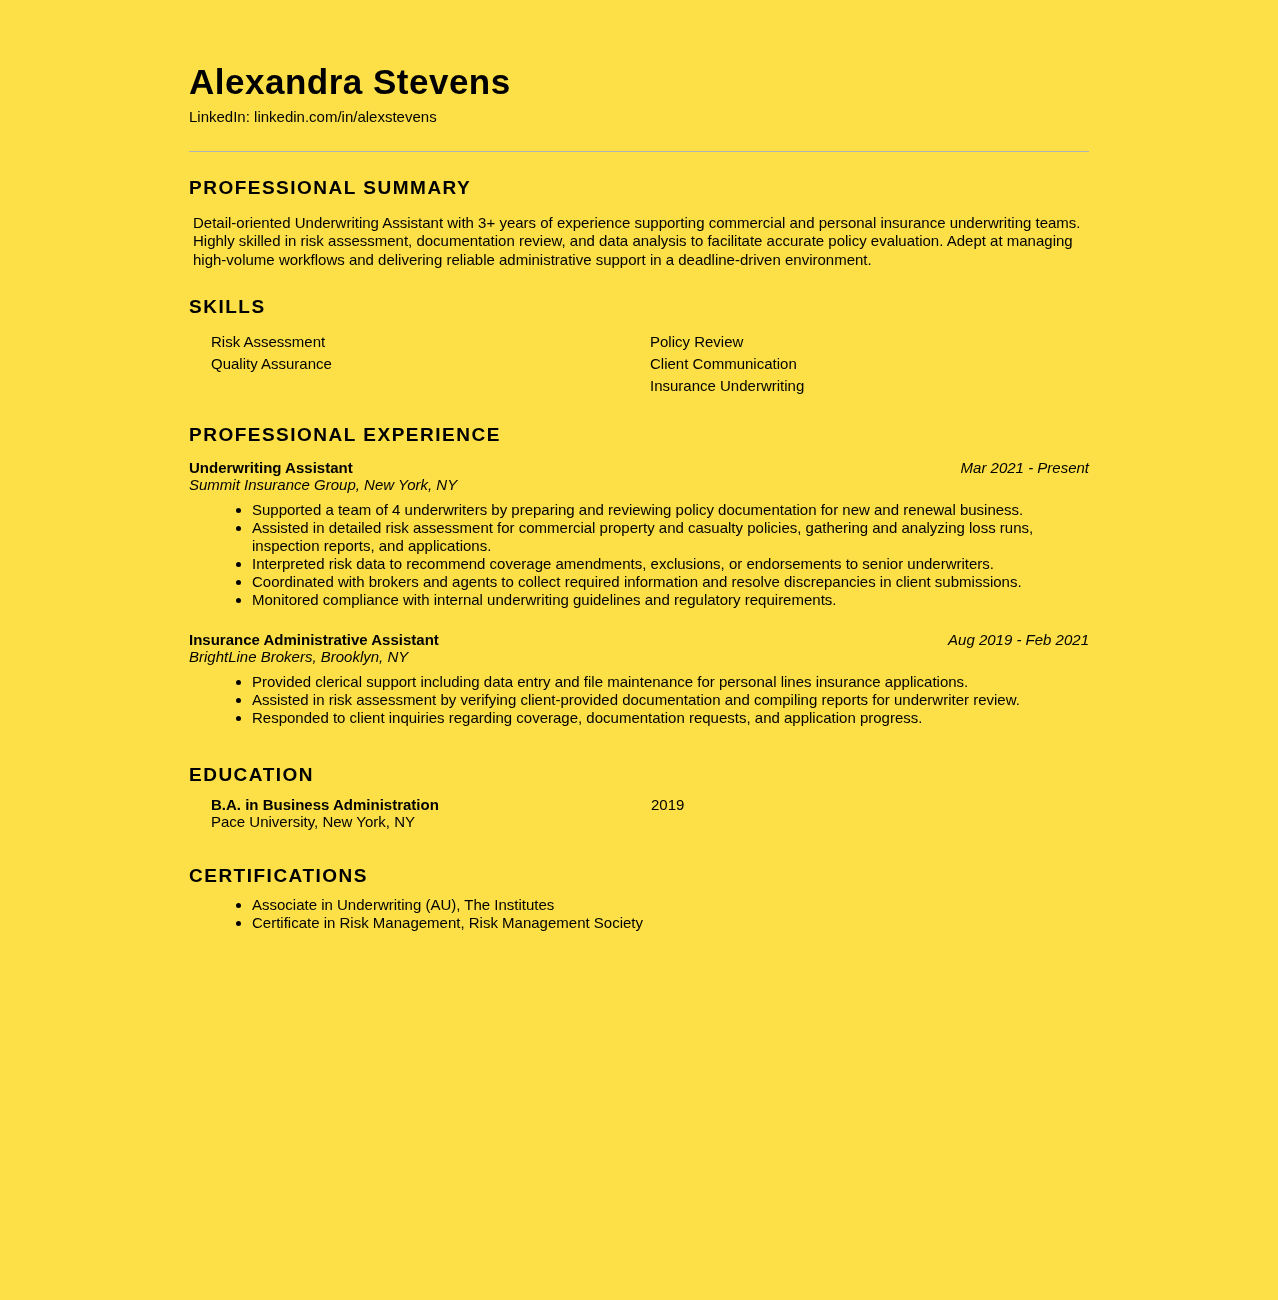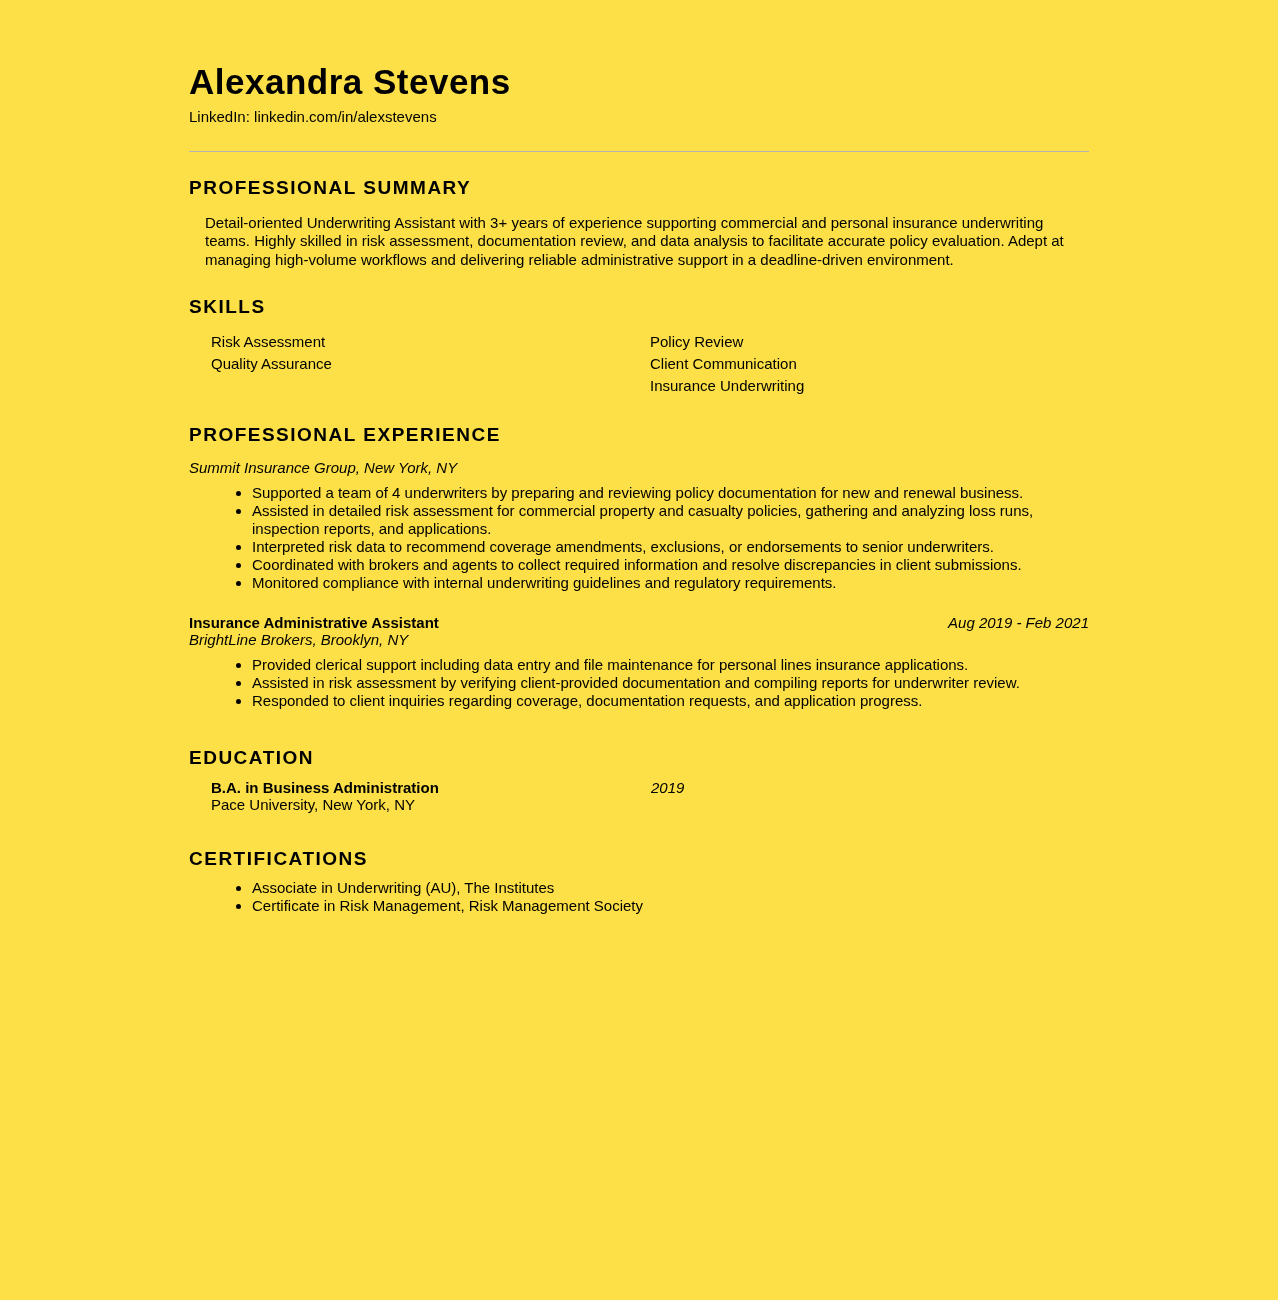--- a/index.html
+++ b/index.html
@@ -42,21 +42,21 @@
     font-size: 19px;
     font-weight: bold;
     letter-spacing: 1.5px;
     line-height: 24px;
     margin: 24px 0 0 0;
   }
   .section-title.gap-lg { margin-top: 26px; }
   .section-title.gap-xl { margin-top: 36px; }
   .section-title.gap-cert { margin-top: 34px; }
   .summary-text {
-    margin: 14px 0 0 16px;
+    margin: 14px 0 0 4px;
     font-size: 15px;
     line-height: 18.5px;
   }
   .skills-row {
     display: flex;
     margin-top: 12px;
     padding-left: 22px;
     font-size: 15px;
   }
   .skills-col { width: 440px; }
@@ -99,21 +99,20 @@
     font-size: 15px;
     font-weight: bold;
     line-height: 17px;
   }
   .edu-school {
     font-size: 15px;
     line-height: 17px;
   }
   .edu-year {
     font-size: 15px;
-    font-style: italic;
     line-height: 17px;
   }
 </style>
 </head>
 <body>
 
 <div class="page">
   <div class="content">
 
     <h1 class="name">Alexandra Stevens</h1>
@@ -135,20 +134,24 @@
       <div class="skills-col">
         <div class="skill-item">Policy Review</div>
         <div class="skill-item">Client Communication</div>
         <div class="skill-item">Insurance Underwriting</div>
       </div>
     </div>
 
     <h2 class="section-title gap-lg">PROFESSIONAL EXPERIENCE</h2>
 
     <div class="job">
+      <div class="job-header">
+        <span class="job-title">Underwriting Assistant</span>
+        <span class="job-dates">Mar 2021 - Present</span>
+      </div>
       <div class="job-company">Summit Insurance Group, New York, NY</div>
       <ul class="bullets">
         <li>Supported a team of 4 underwriters by preparing and reviewing policy documentation for new and renewal business.</li>
         <li>Assisted in detailed risk assessment for commercial property and casualty policies, gathering and analyzing loss runs, inspection reports, and applications.</li>
         <li>Interpreted risk data to recommend coverage amendments, exclusions, or endorsements to senior underwriters.</li>
         <li>Coordinated with brokers and agents to collect required information and resolve discrepancies in client submissions.</li>
         <li>Monitored compliance with internal underwriting guidelines and regulatory requirements.</li>
       </ul>
     </div>
 

